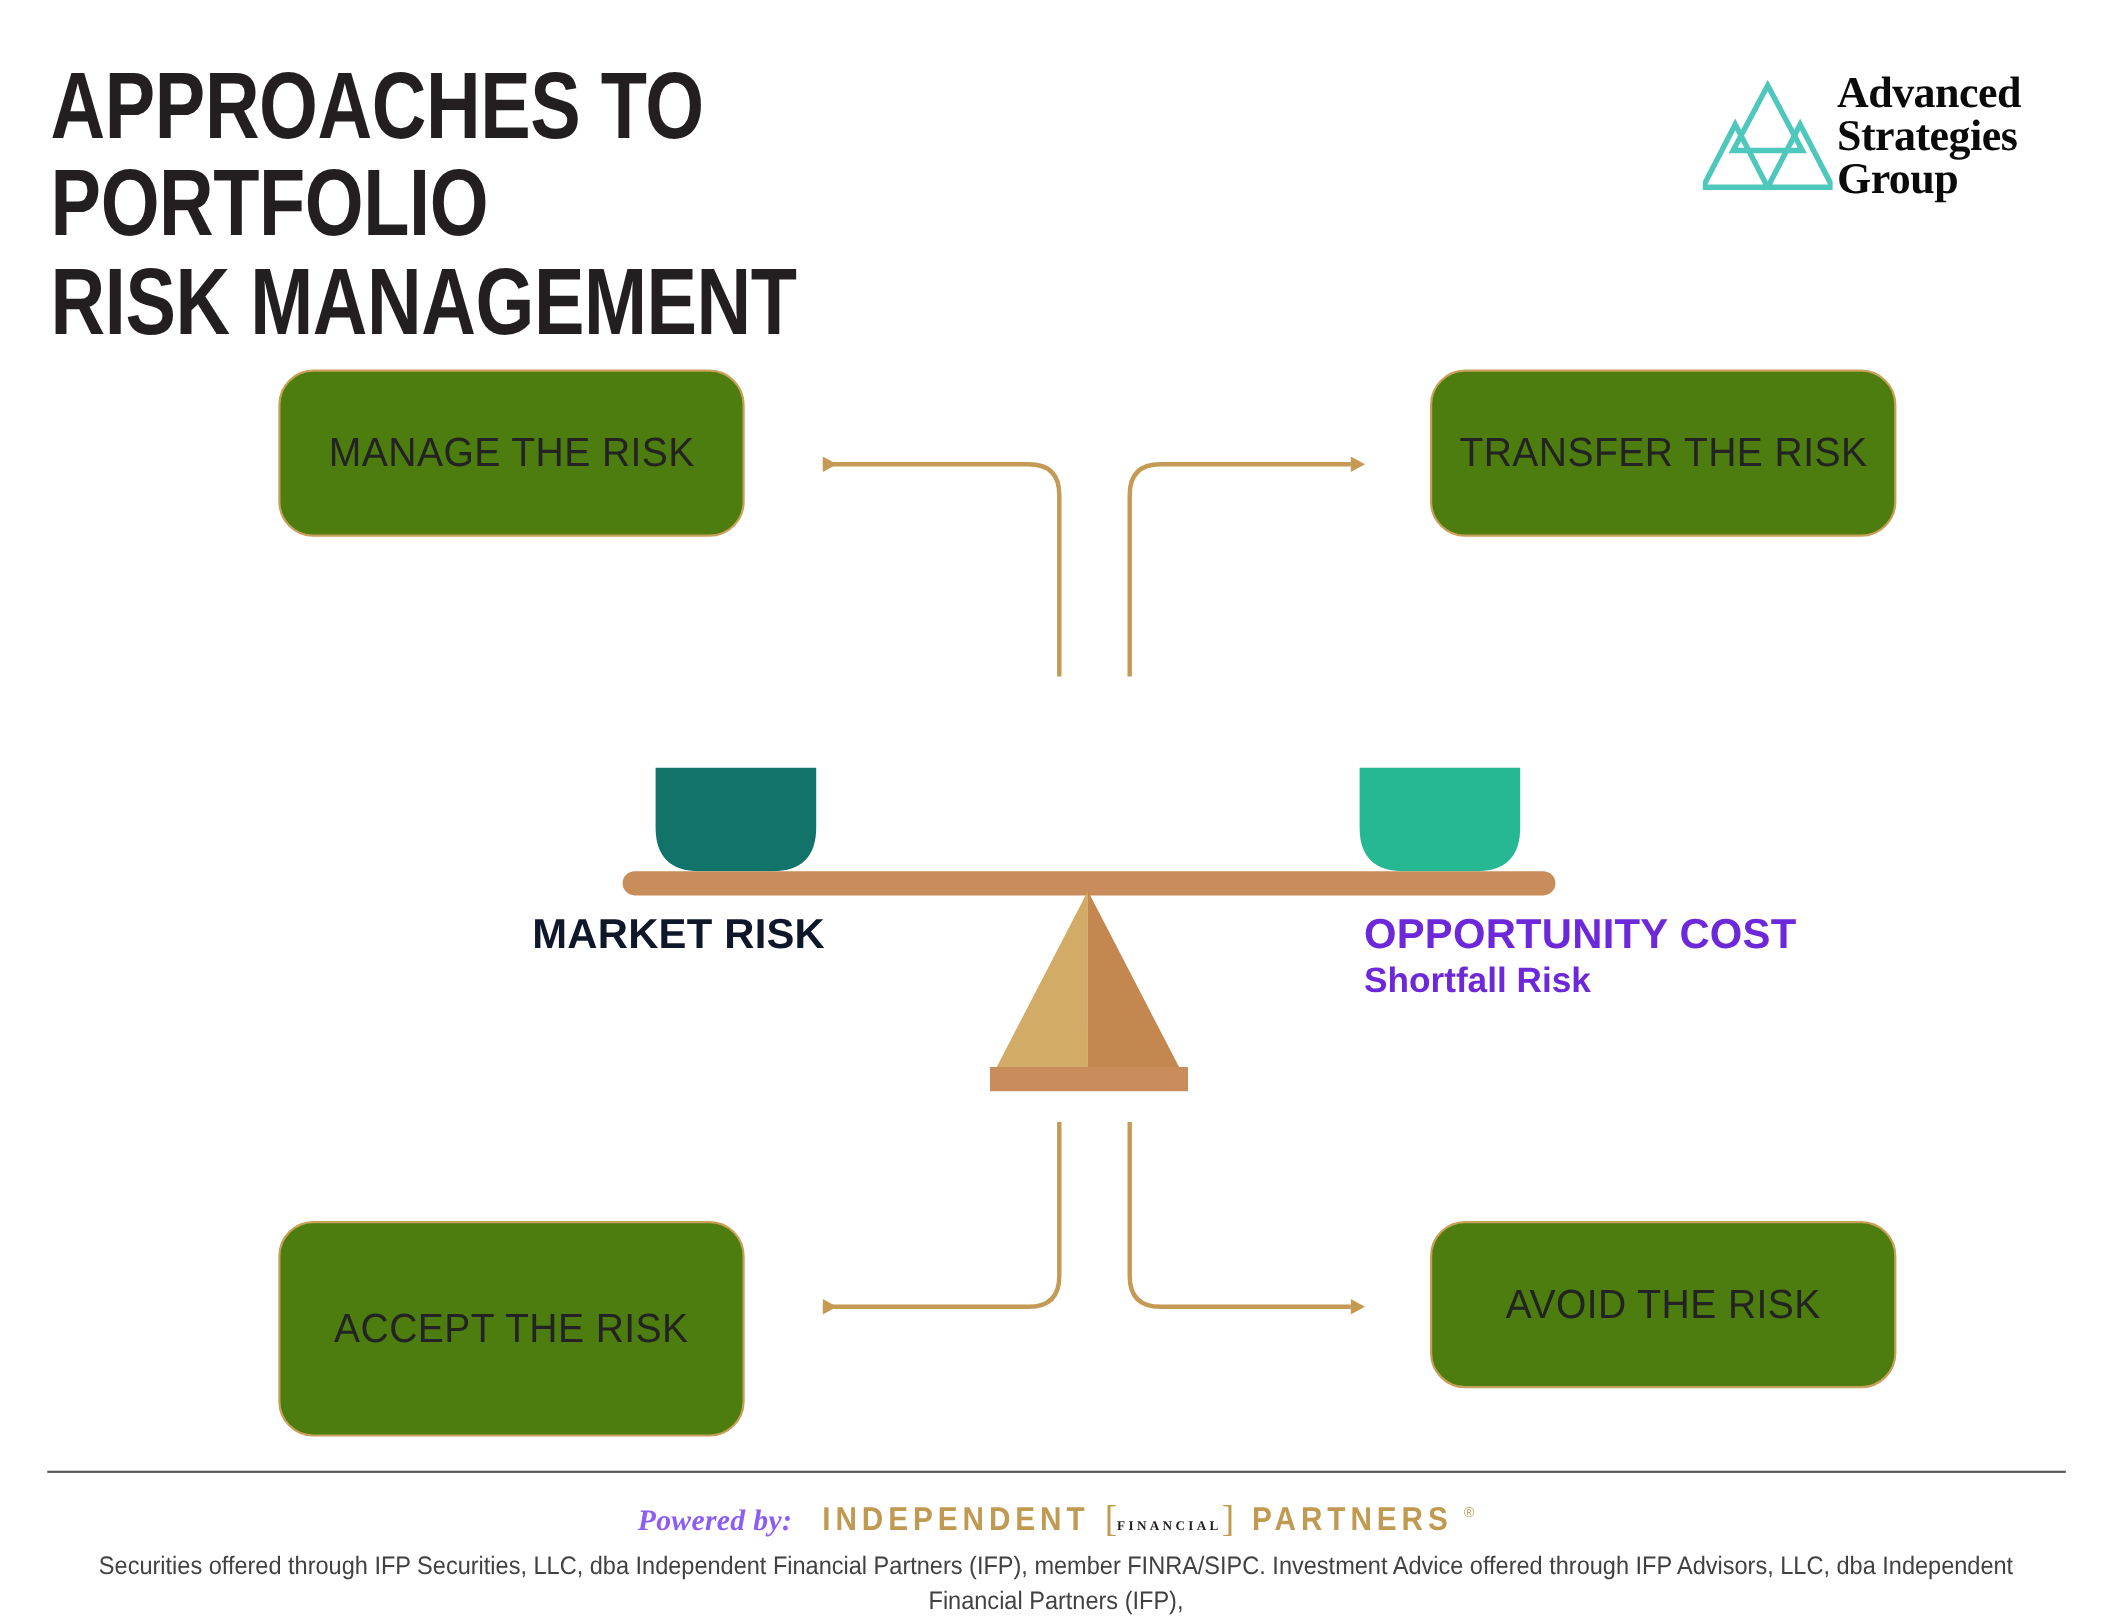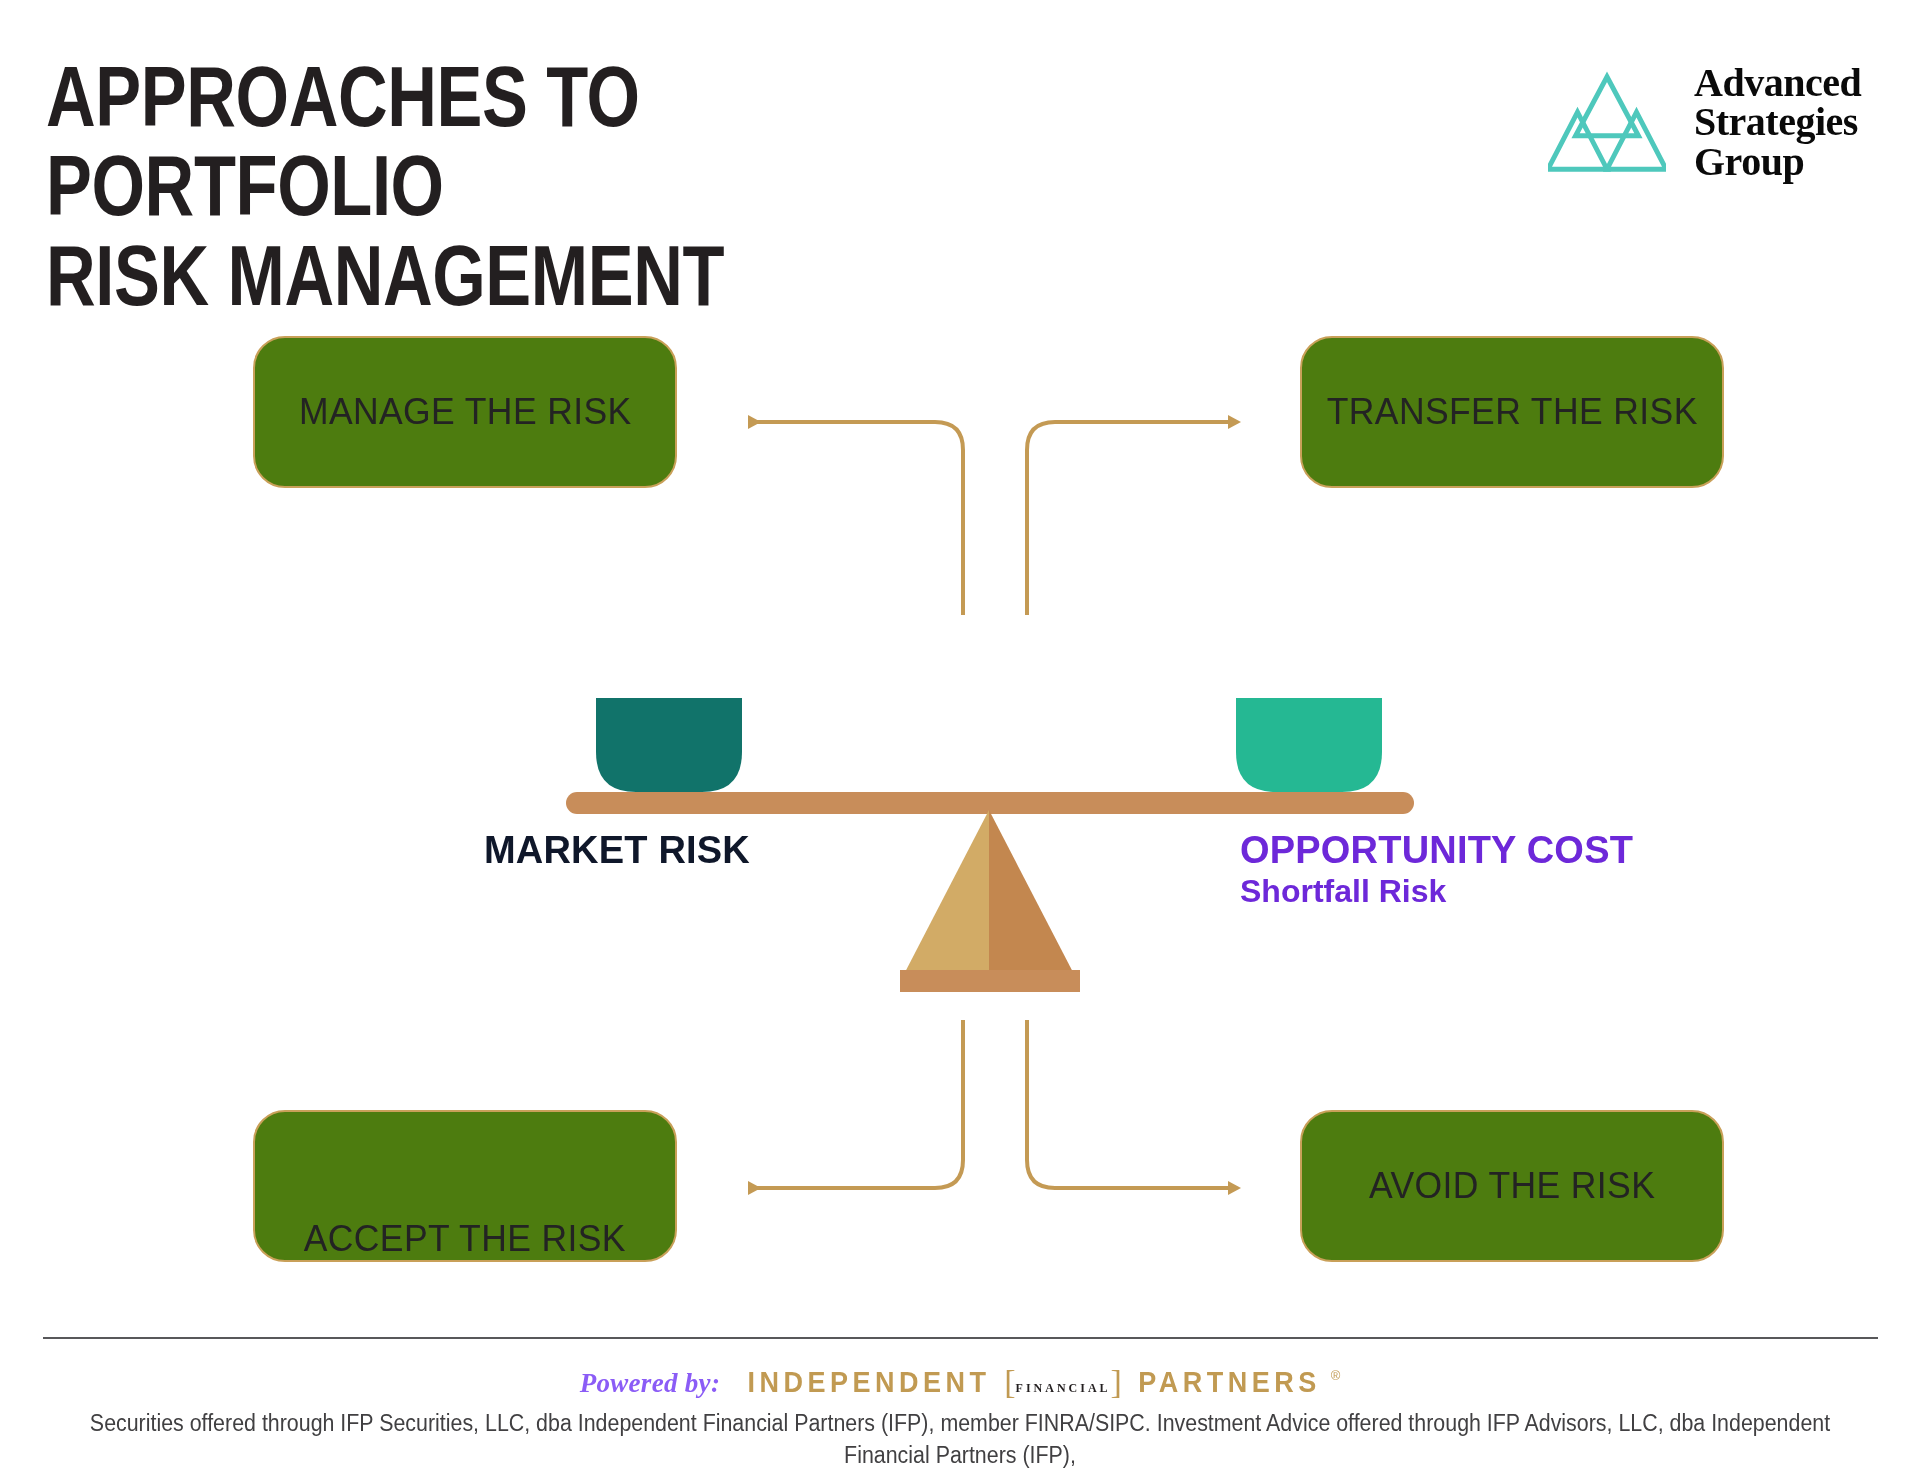--- a/index.html
+++ b/index.html
@@ -32,26 +32,26 @@
     color: #231f20;
     text-transform: uppercase;
     transform: scaleX(0.80);
     transform-origin: left top;
     white-space: pre-line;
   }
 
   #logo {
     position: absolute;
     right: 42px;
-    top: 52px;
+    top: 64px;
     width: 330px;
     height: 140px;
     display: flex;
-    align-items: center;
-    gap: 28px;
+    align-items: flex-start;
+    gap: 4px;
   }
   #logo-mark {
     flex: 0 0 auto;
     width: 118px;
     height: 118px;
   }
   #logo-words {
     font-family: "Liberation Serif", serif;
     font-weight: bold;
     font-size: 40px;
@@ -75,21 +75,21 @@
   .risk-box .box-label {
     font-family: "Liberation Sans", sans-serif;
     font-weight: normal;
     font-size: 37px;
     letter-spacing: 0.4px;
     color: #232323;
     transform: scaleX(0.96);
   }
   #box-manage   { left: 253px;  top: 336px;  width: 424px; height: 152px; }
   #box-transfer { left: 1300px; top: 336px;  width: 424px; height: 152px; }
-  #box-accept   { left: 253px;  top: 1110px; width: 424px; height: 152px; align-items: flex-end; }
+  #box-accept   { left: 253px;  top: 1110px; width: 424px; height: 196px; }
   #box-avoid    { left: 1300px; top: 1110px; width: 424px; height: 152px; }
 
   
   #connectors {
     position: absolute;
     left: 0;
     top: 0;
     width: 1920px;
     height: 1471px;
     pointer-events: none;

